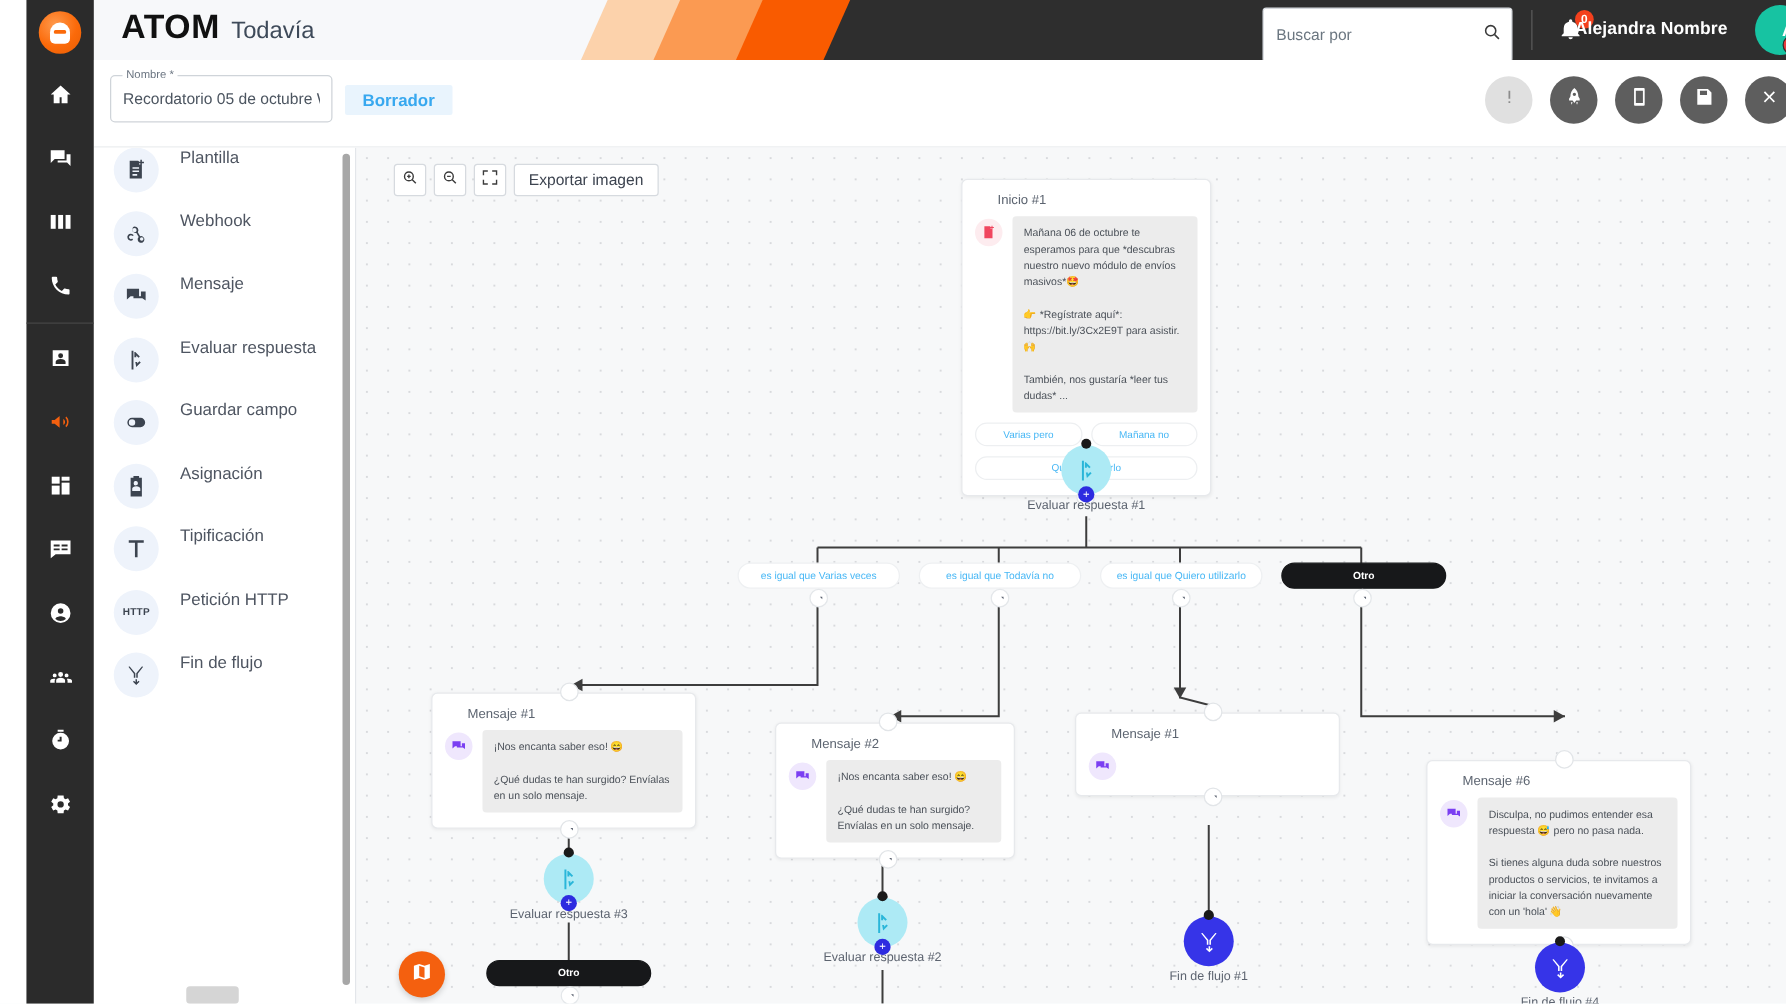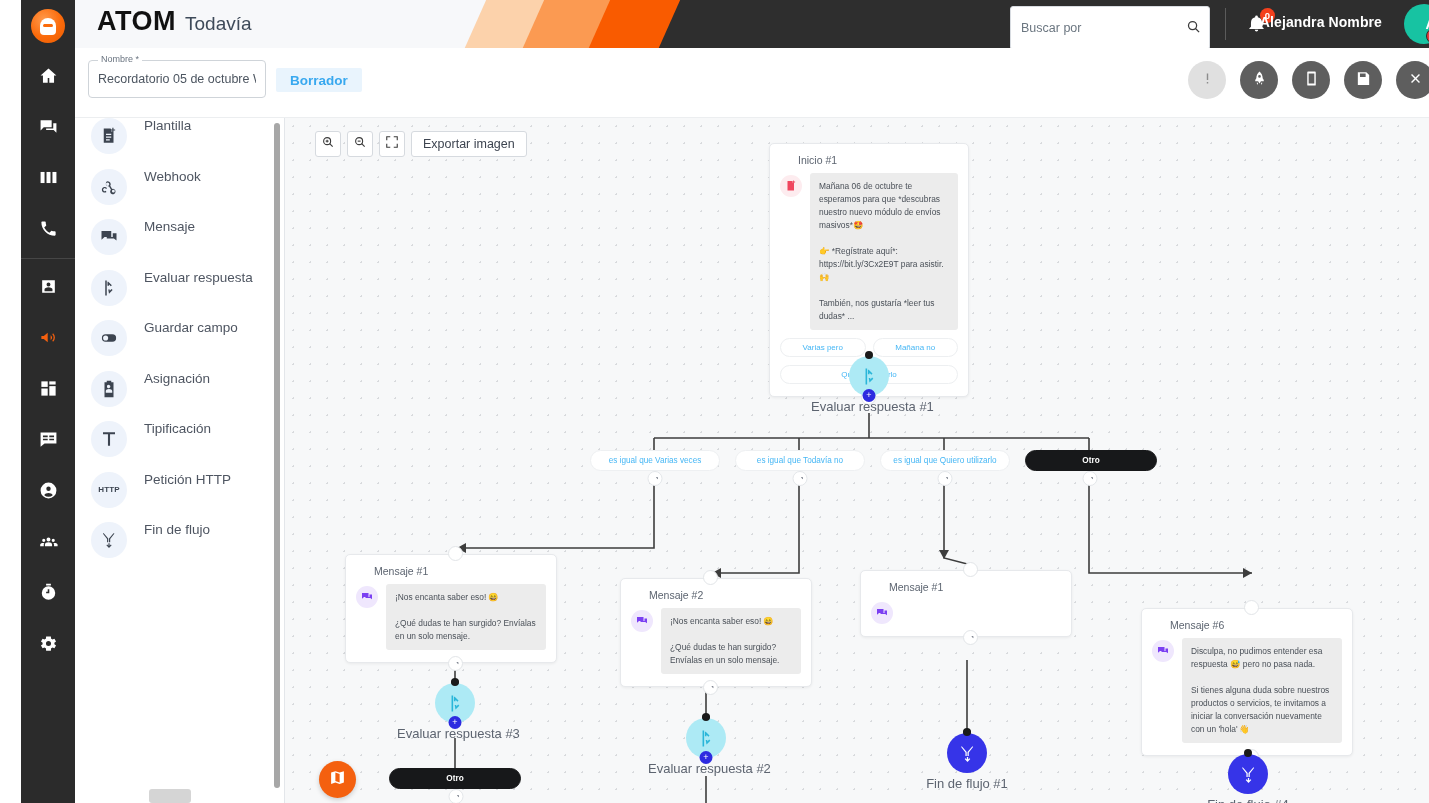--- a/index.html
+++ b/index.html
@@ -202,21 +202,21 @@
   .port svg{width:8px;height:8px;fill:#5b6270;}
 
   
   .cnode { position:absolute; z-index:13; text-align:center; }
   .cnode .circle {
     width:40px;height:40px;border-radius:50%;display:flex;align-items:center;justify-content:center;
     margin:0 auto; position:relative;
   }
   .cnode .circle.blue { background:#3634e8; color:#fff; }
   .cnode .circle.cyan { background:#adeaf5; color:#2ab6d9; }
-  .cnode .clabel { font-size:13px; color:#5d6470; margin-top:3px; white-space:nowrap;}
+  .cnode .clabel { font-size:10px; color:#5d6470; margin-top:3px; white-space:nowrap;}
   .cnode .circle svg { width:19px; height:19px; fill:currentColor; }
   .cnode .plus {
     position:absolute; left:50%; transform:translateX(-50%); bottom:-6px;
     width:13px;height:13px;border-radius:50%;background:#2d2be0;color:#fff;
     display:flex;align-items:center;justify-content:center;font-size:9px;line-height:1;
   }
   .cnode .inport {
     position:absolute; left:50%; transform:translateX(-50%); top:-5px;
     width:8px; height:8px; border-radius:50%; background:#1a1a1a;
   }

